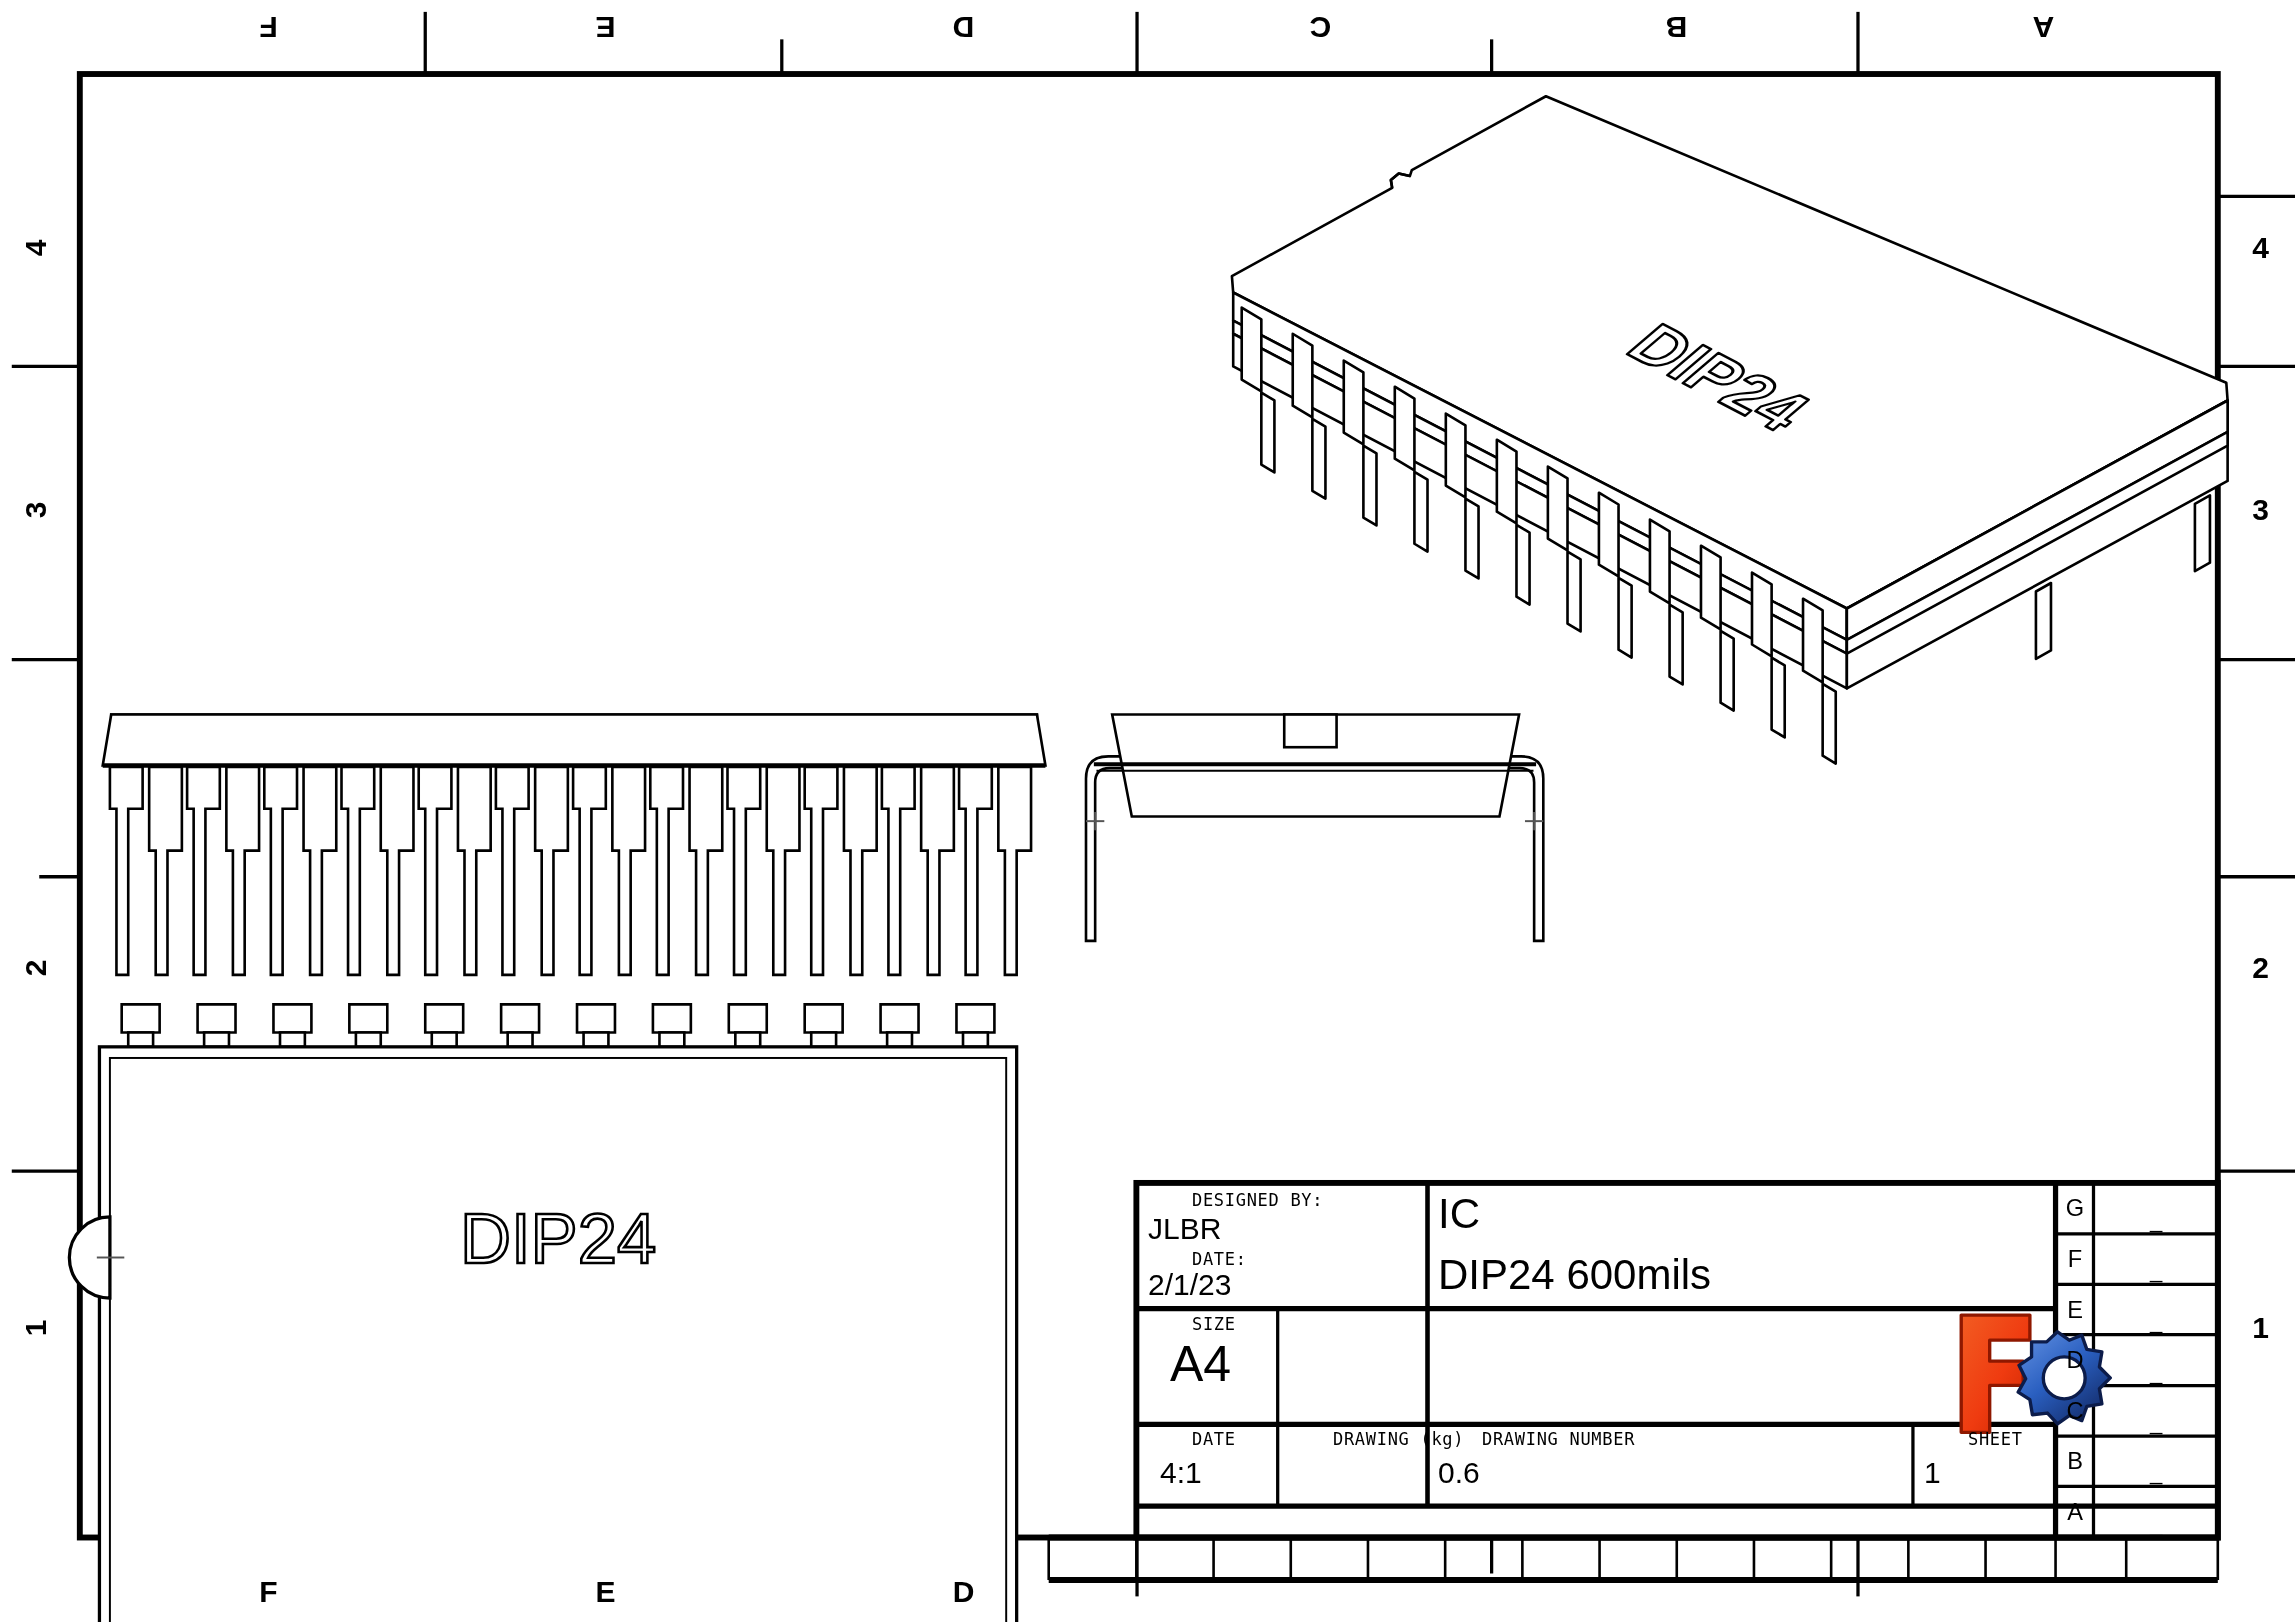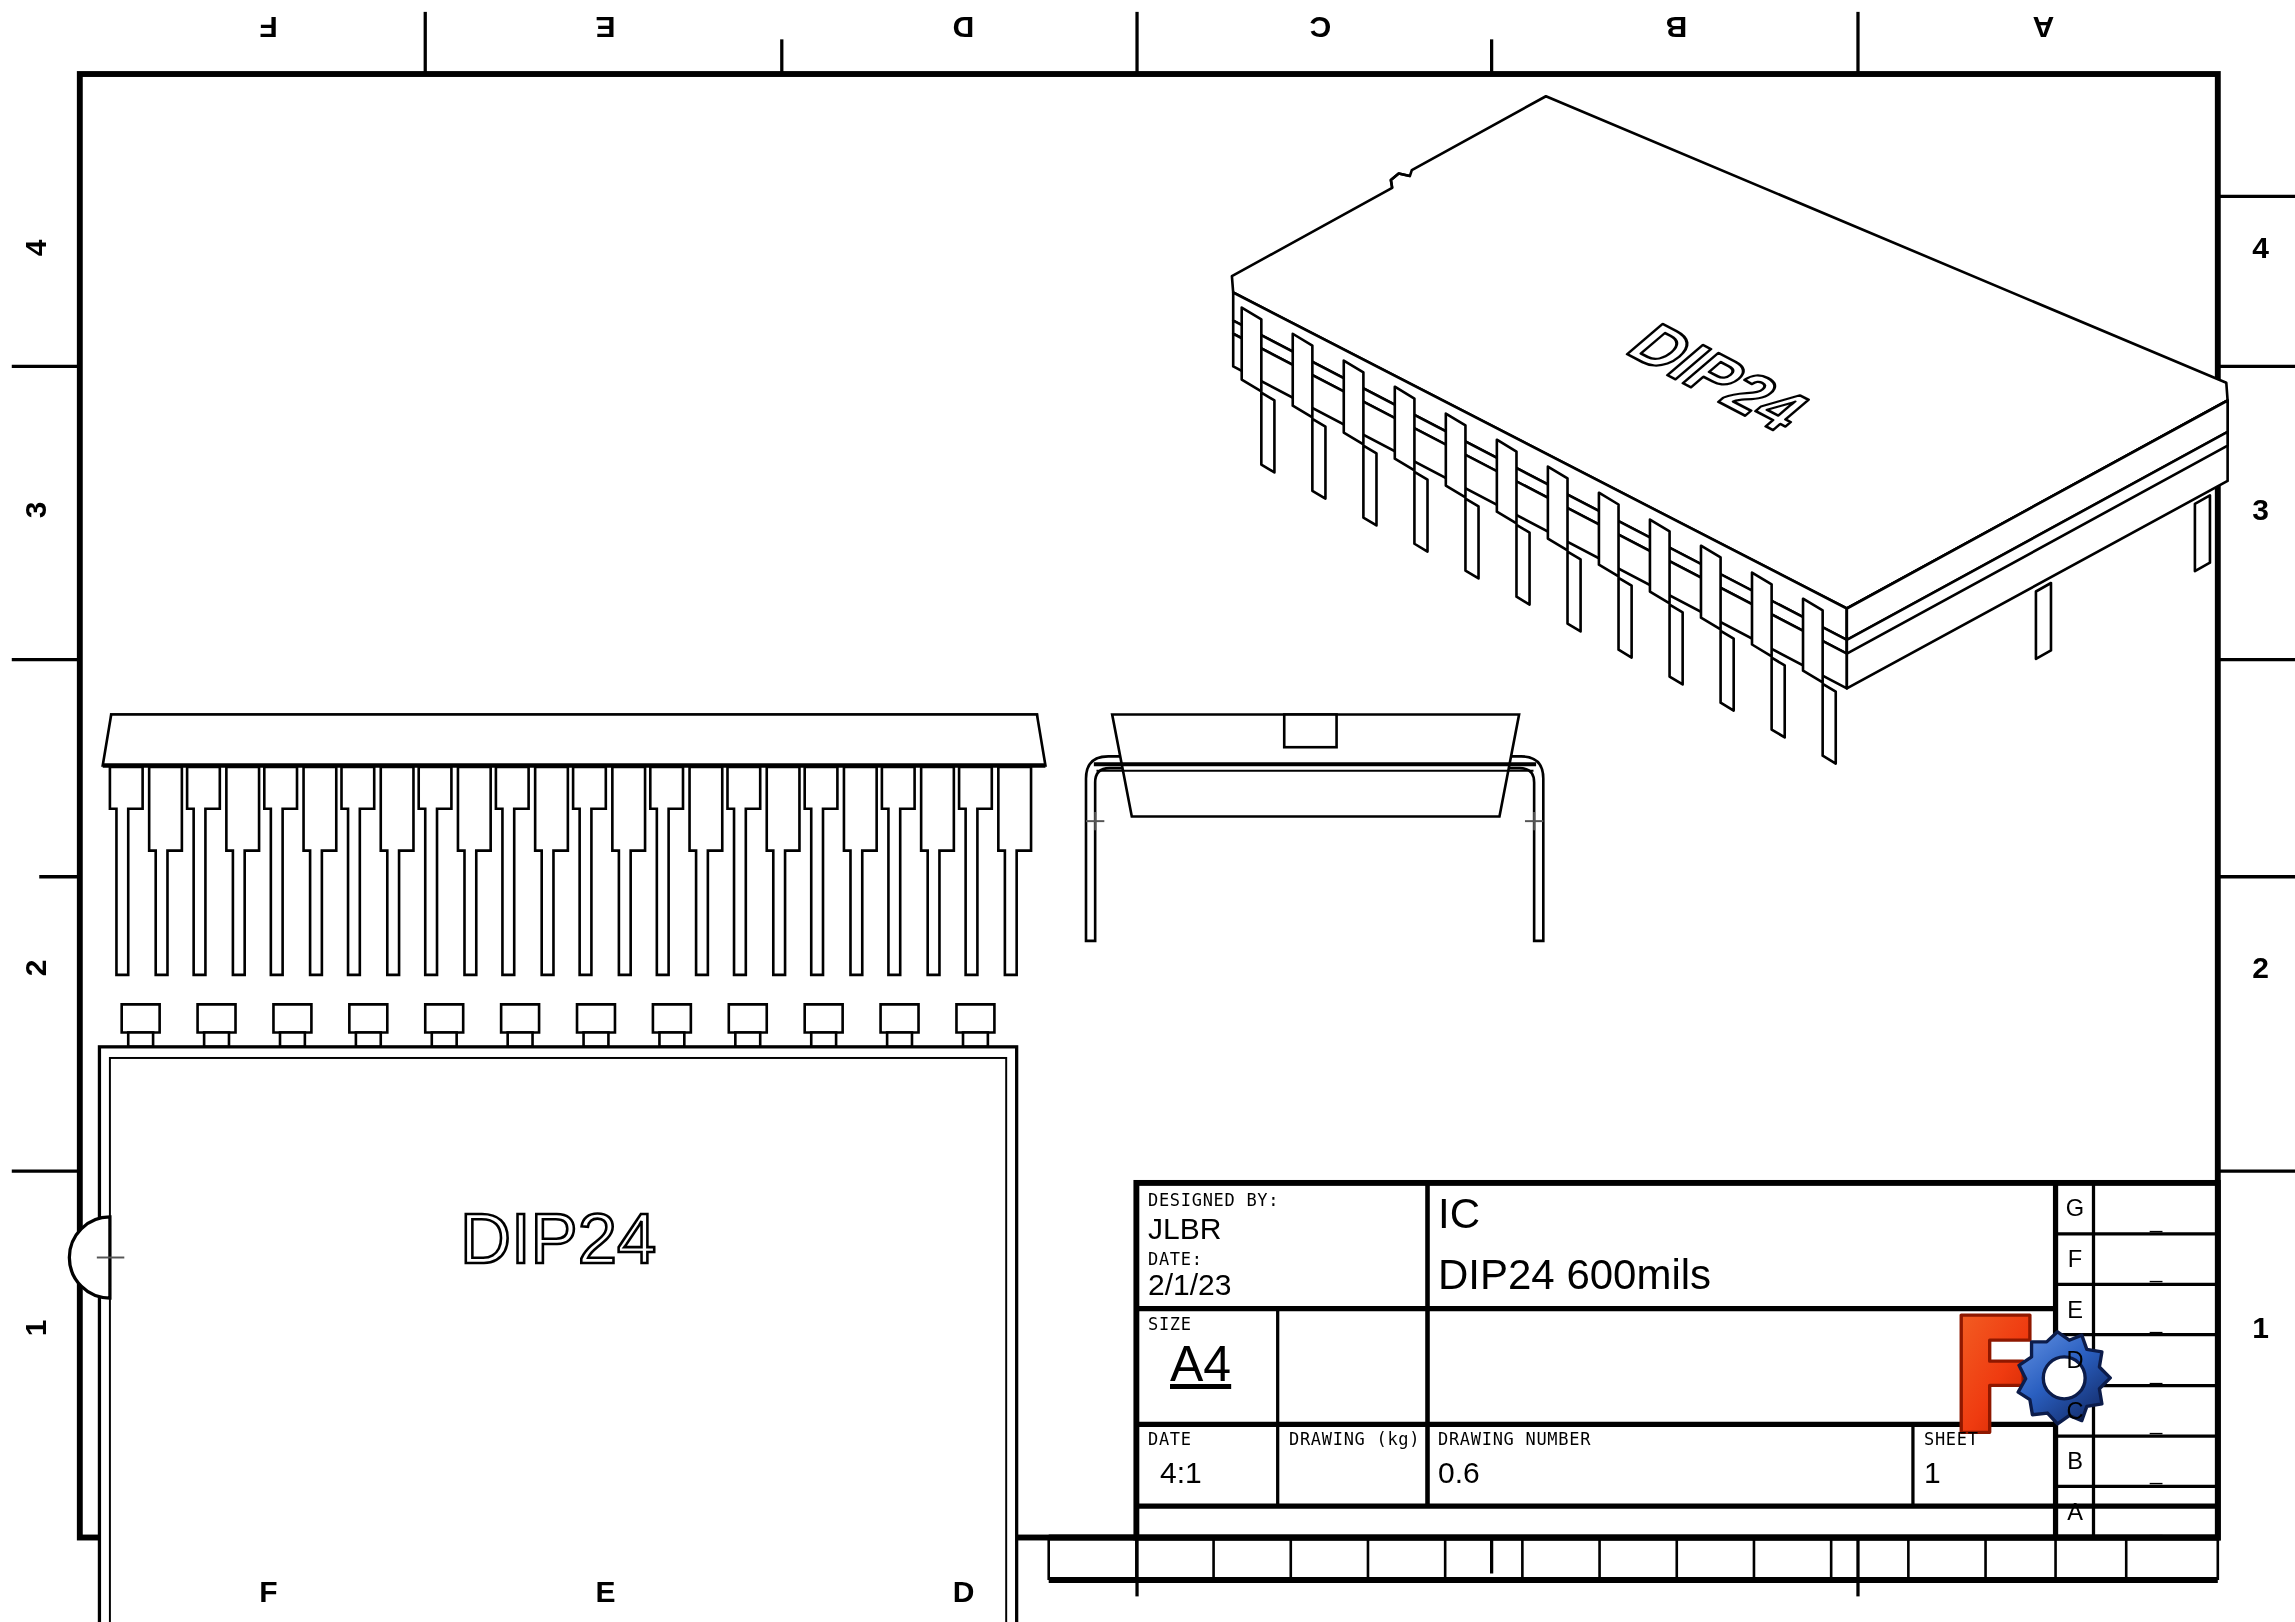--- a/index.html
+++ b/index.html
@@ -10,23 +10,23 @@
   svg{display:block;}
   .zone-label{position:absolute;font-family:"Liberation Sans",sans-serif;
       font-weight:bold;font-size:30px;color:#000;text-align:center;
       display:flex;align-items:center;justify-content:center;}
   .rot180{transform:rotate(180deg);}
   .rot90{transform:rotate(-90deg);}
 
   
   .tb-text{position:absolute;color:#000;white-space:nowrap;}
   .tb-key{font-family:"DejaVu Sans Mono","Liberation Mono",monospace;
-      font-size:17px;letter-spacing:0.7px;}
+      font-size:17px;letter-spacing:0.7px;margin-left:44px;}
   .tb-val{font-family:Liberation Sans, sans-serif;font-size:30px;}
-  .tb-val-big{font-family:"Liberation Sans",sans-serif;font-size:50px;text-decoration:underline;}
+  .tb-val-big{font-family:"Liberation Sans",sans-serif;font-size:50px;}
   .tb-title{font-family:"Liberation Sans",sans-serif;font-size:42px;}
   .tb-note{font-family:"Liberation Sans",sans-serif;font-size:18.3px;}
   .rev-letter{position:absolute;font-family:"Liberation Sans",sans-serif;
       font-size:23.6px;color:#000;display:flex;align-items:center;justify-content:center;}
   .rev-value{position:absolute;font-family:"Liberation Sans",sans-serif;
       font-size:22px;color:#000;display:flex;align-items:flex-end;justify-content:center;}
   .fc-logo{position:absolute;}
 </style>
 </head>
 <body>

